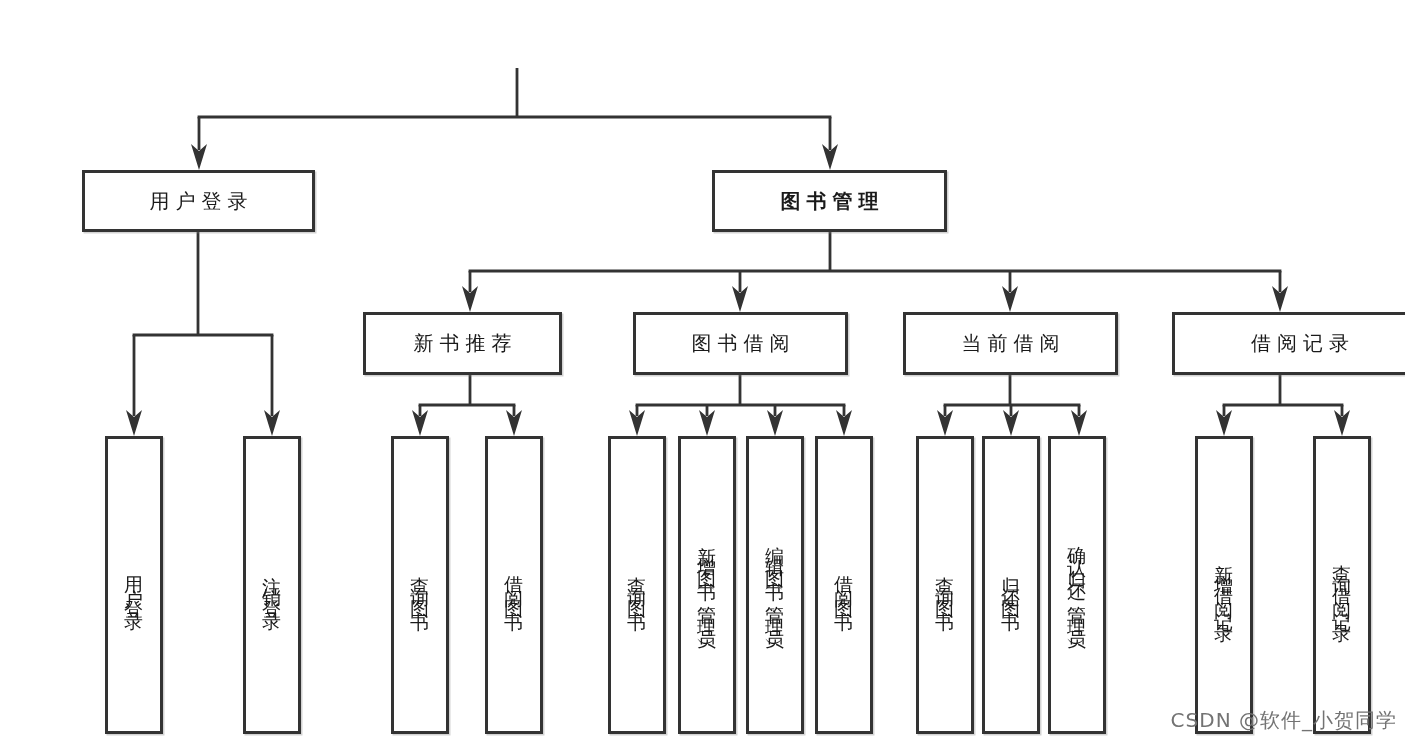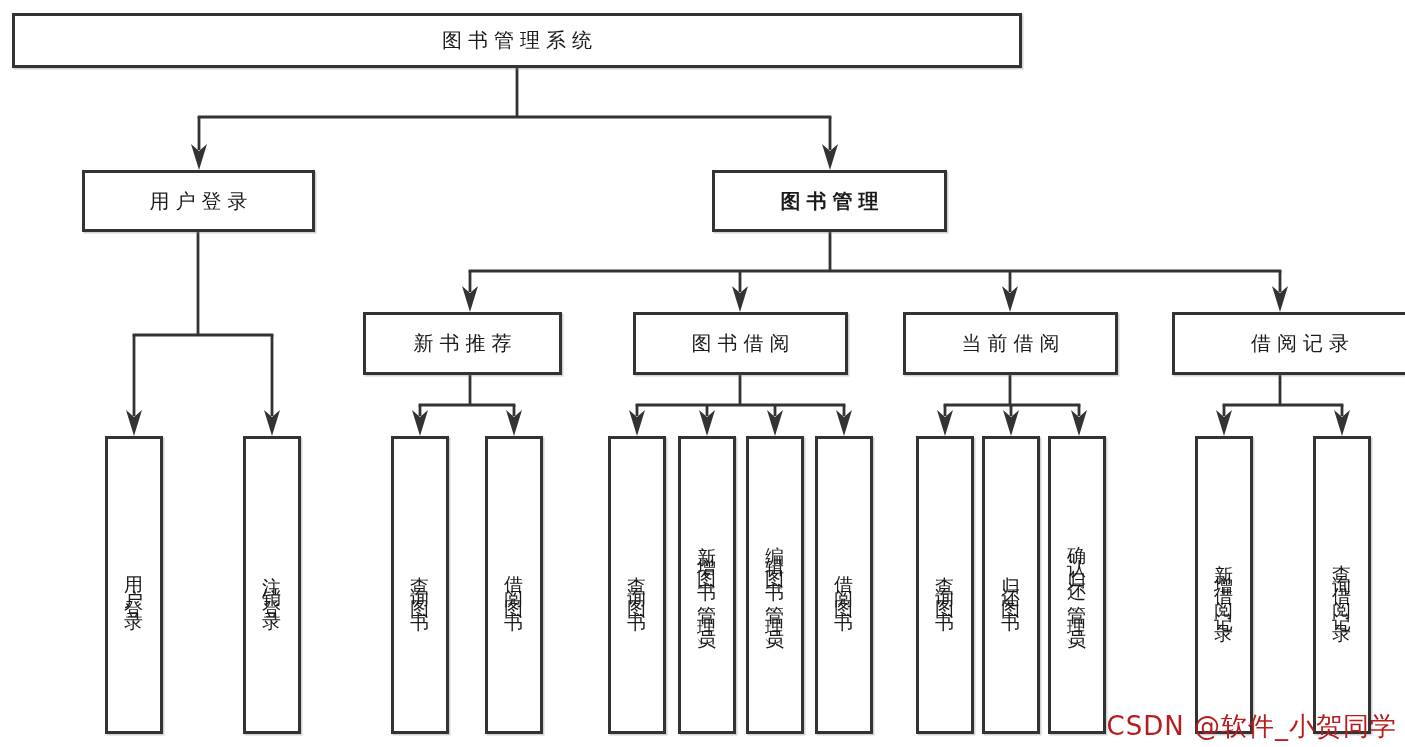--- a/index.html
+++ b/index.html
@@ -32,23 +32,23 @@
   .vbox{
     width:58px;top:436px;height:298px;
     writing-mode:vertical-rl;
     text-orientation:mixed;
     font-size:19px;
     letter-spacing:12px;
     line-height:1;
   }
   .watermark{
     position:absolute;
-    right:8px;bottom:3px;
-    font-size:26px;
-    color:#b91c1c;
+    right:8px;bottom:13px;
+    font-size:20px;
+    color:#737373;
     letter-spacing:1px;
     white-space:nowrap;
   }
 </style>
 </head>
 <body>
 
 <div class="canvas">
 
   <svg class="connectors" width="1405" height="747" viewBox="0 0 1405 747" fill="none" xmlns="http://www.w3.org/2000/svg">
@@ -114,21 +114,20 @@
       <polygon points="767,410 775,417 783,410 775,436"></polygon>
       <polygon points="836,410 844,417 852,410 844,436"></polygon>
       <polygon points="937,410 945,417 953,410 945,436"></polygon>
       <polygon points="1003,410 1011,417 1019,410 1011,436"></polygon>
       <polygon points="1071,410 1079,417 1087,410 1079,436"></polygon>
       <polygon points="1216,410 1224,417 1232,410 1224,436"></polygon>
       <polygon points="1334,410 1342,417 1350,410 1342,436"></polygon>
     </g>
   </svg>
 
-  <div class="node hbox" style="left:12px;top:13px;width:1010px;height:55px;">图书管理系统</div>
 
   <div class="node hbox" style="left:82px;top:170px;width:233px;height:62px;">用户登录</div>
   <div class="node hbox" style="left:712px;top:170px;width:235px;height:62px;font-weight:bold;">图书管理</div>
 
   <div class="node hbox" style="left:363px;top:312px;width:199px;height:63px;">新书推荐</div>
   <div class="node hbox" style="left:633px;top:312px;width:215px;height:63px;">图书借阅</div>
   <div class="node hbox" style="left:903px;top:312px;width:215px;height:63px;">当前借阅</div>
   <div class="node hbox" style="left:1172px;top:312px;width:256px;height:63px;">借阅记录</div>
 
   <div class="node vbox" style="left:105px;">用户登录</div>

